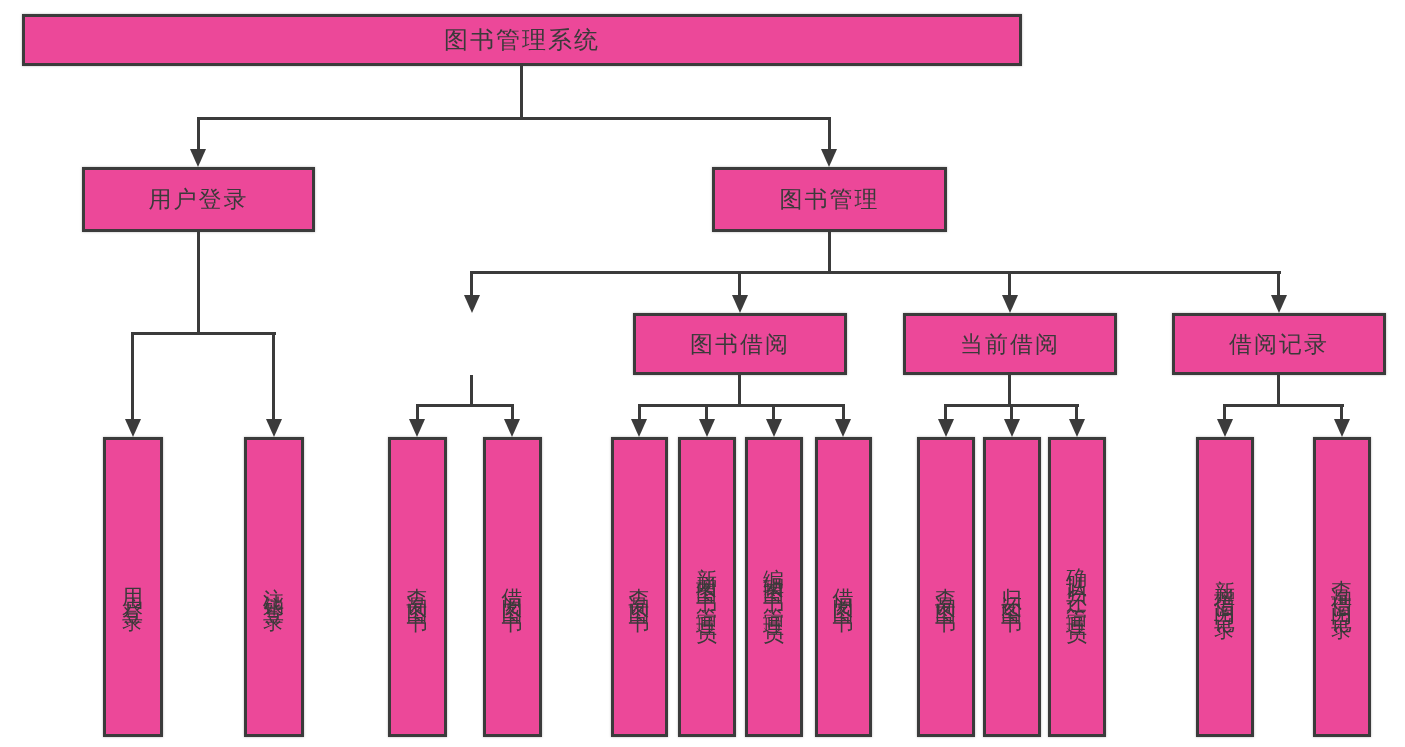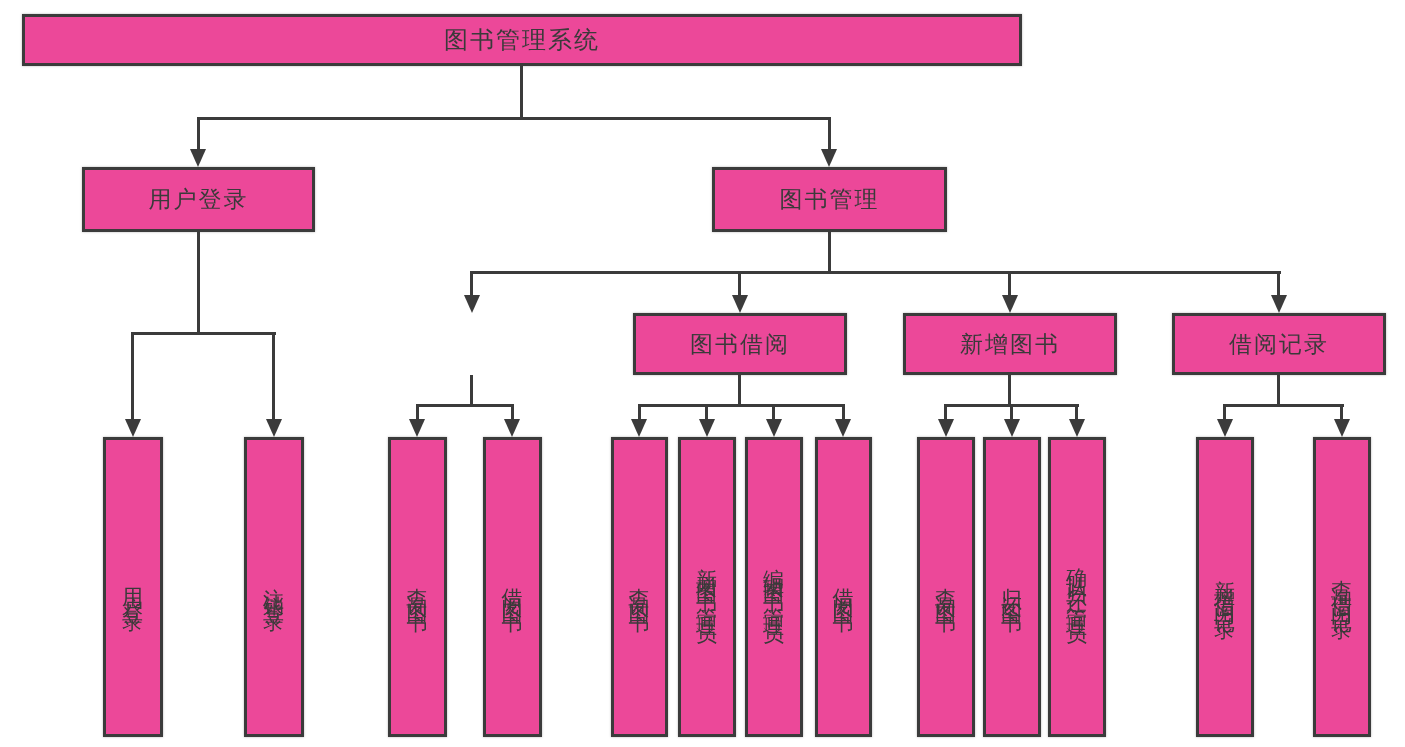--- a/index.html
+++ b/index.html
@@ -77,21 +77,21 @@
     <span class="hlabel">用户登录</span>
   </div>
   <div class="box" style="left:712px; top:167px; width:235px; height:65px;">
     <span class="hlabel">图书管理</span>
   </div>
 
   <div class="box" style="left:633px; top:313px; width:214px; height:62px;">
     <span class="hlabel">图书借阅</span>
   </div>
   <div class="box" style="left:903px; top:313px; width:214px; height:62px;">
-    <span class="hlabel">新增图书</span>
+    <span class="hlabel">当前借阅</span>
   </div>
   <div class="box" style="left:1172px; top:313px; width:214px; height:62px;">
     <span class="hlabel">借阅记录</span>
   </div>
 
   <div class="box" style="left:103px; top:437px; width:60px; height:300px;">
     <span class="vlabel">用户登录</span>
   </div>
   <div class="box" style="left:244px; top:437px; width:60px; height:300px;">
     <span class="vlabel">注销登录</span>

